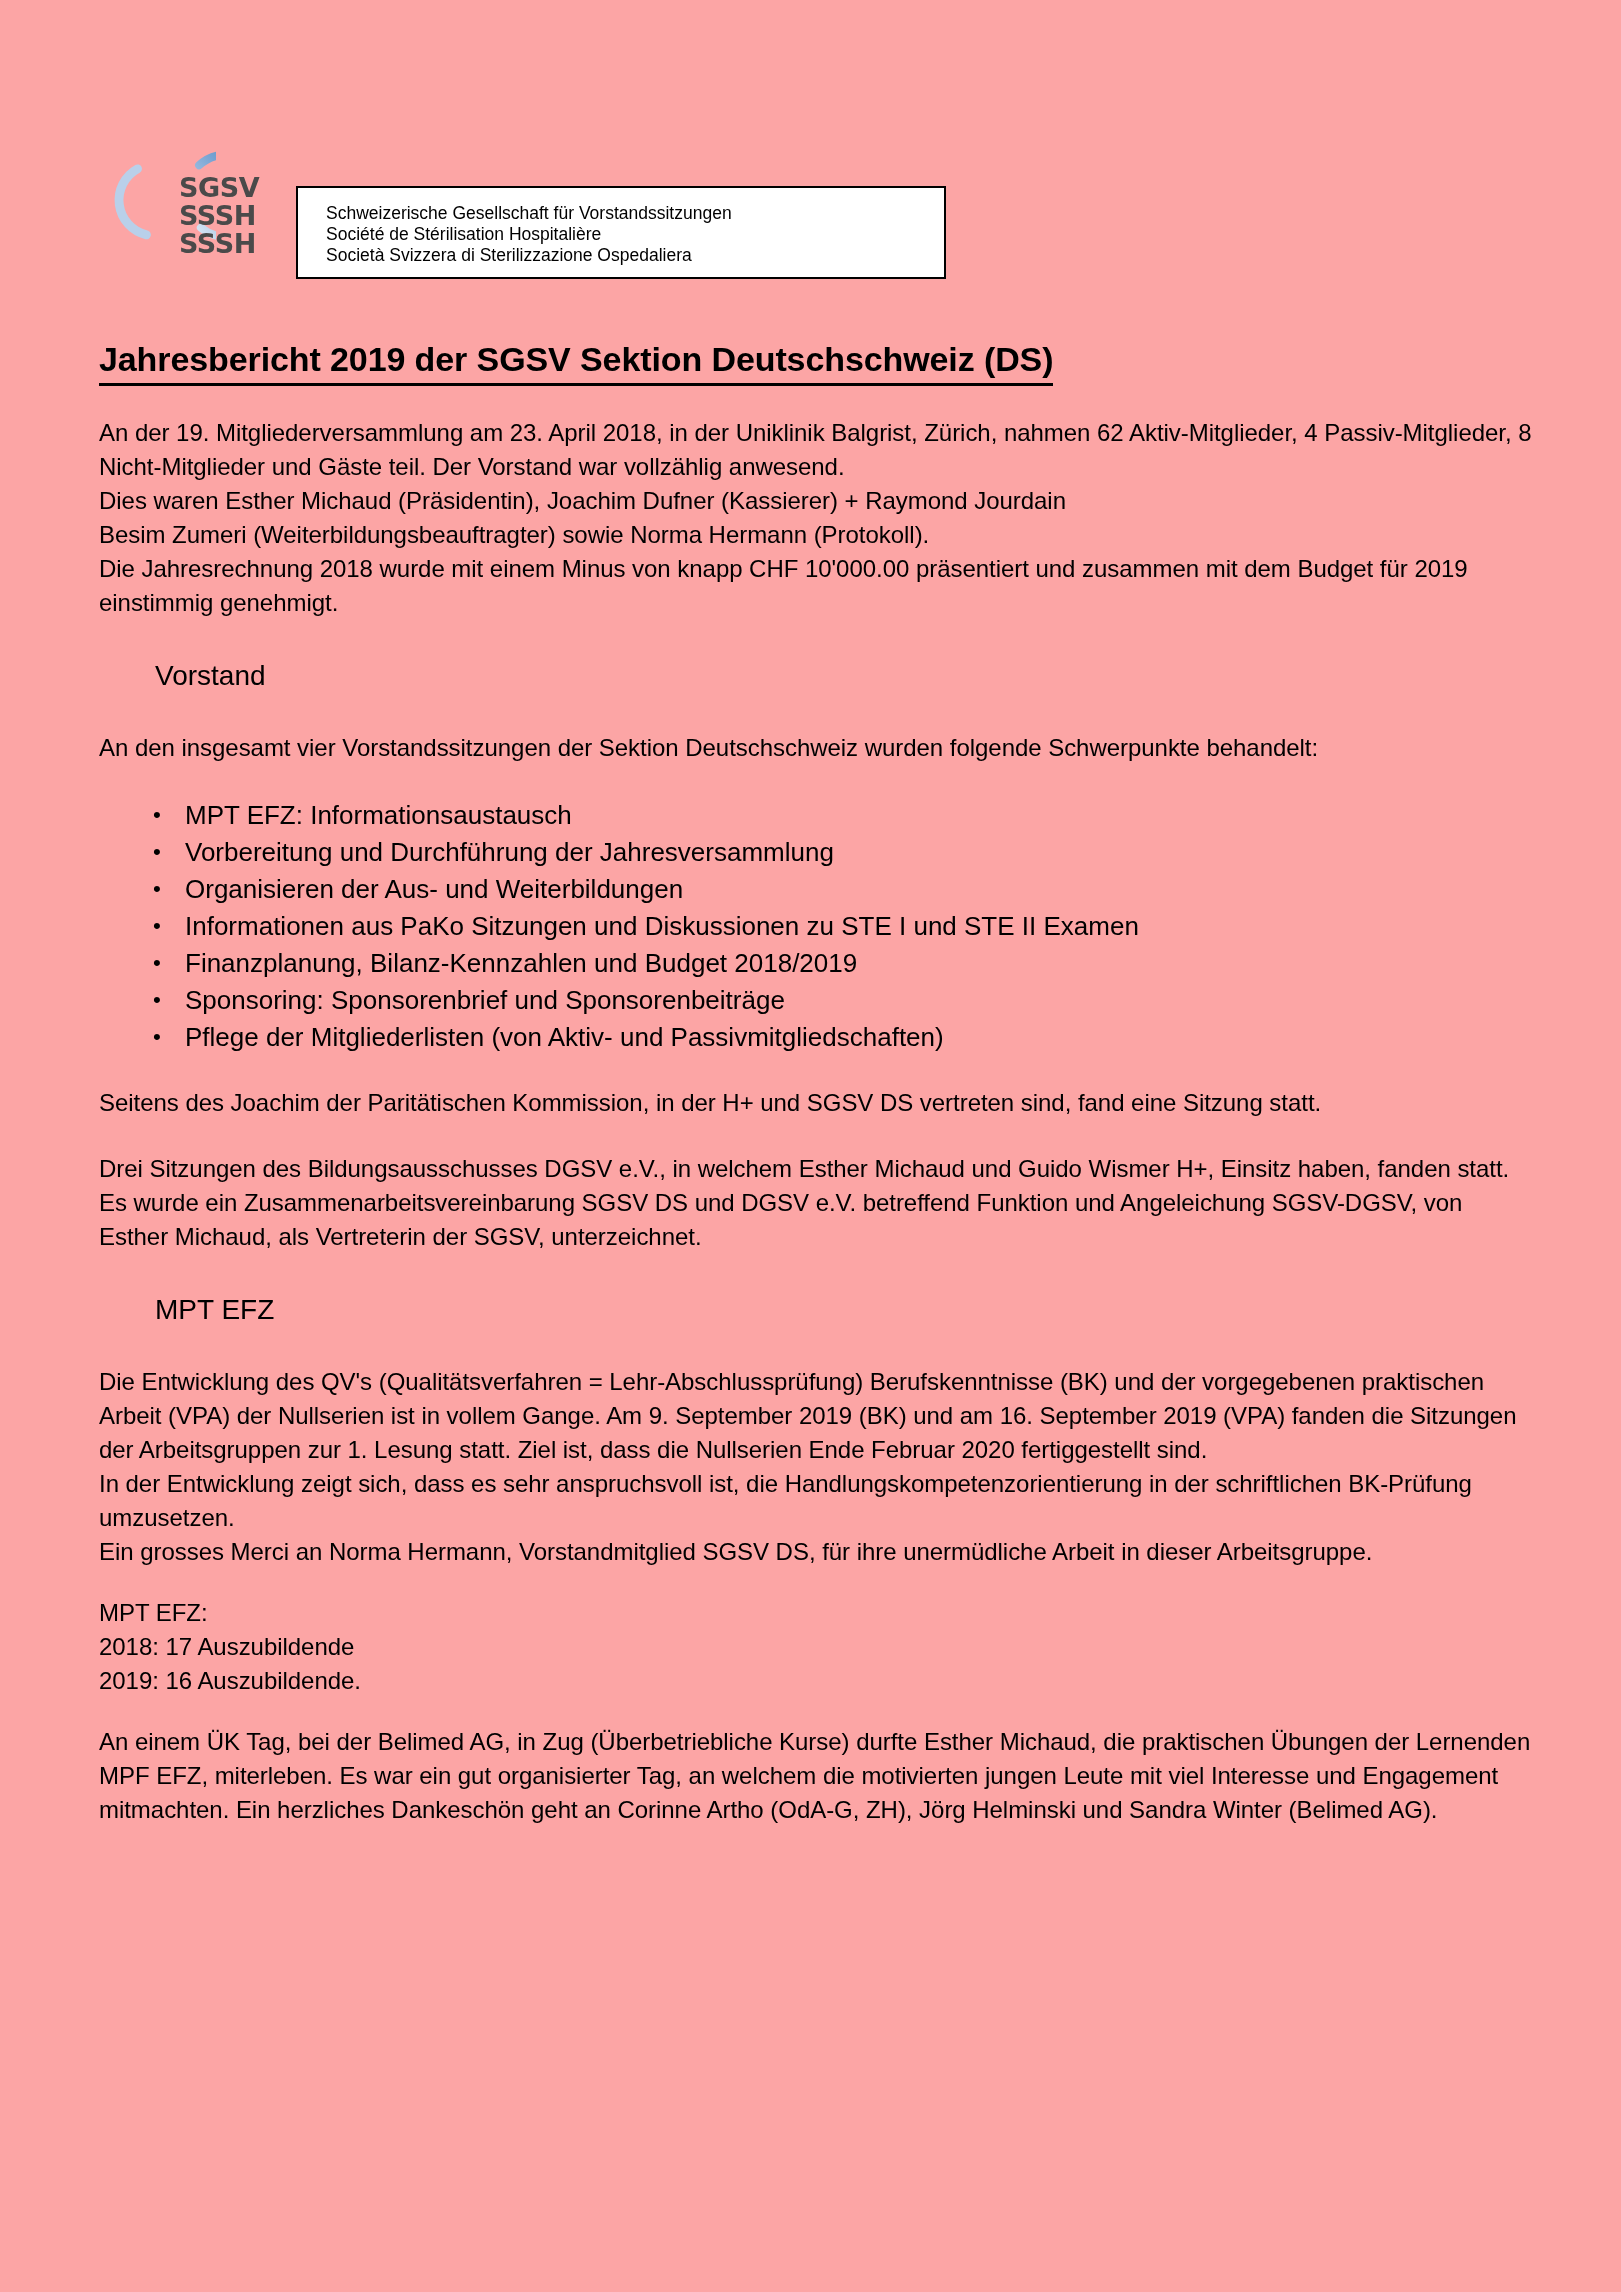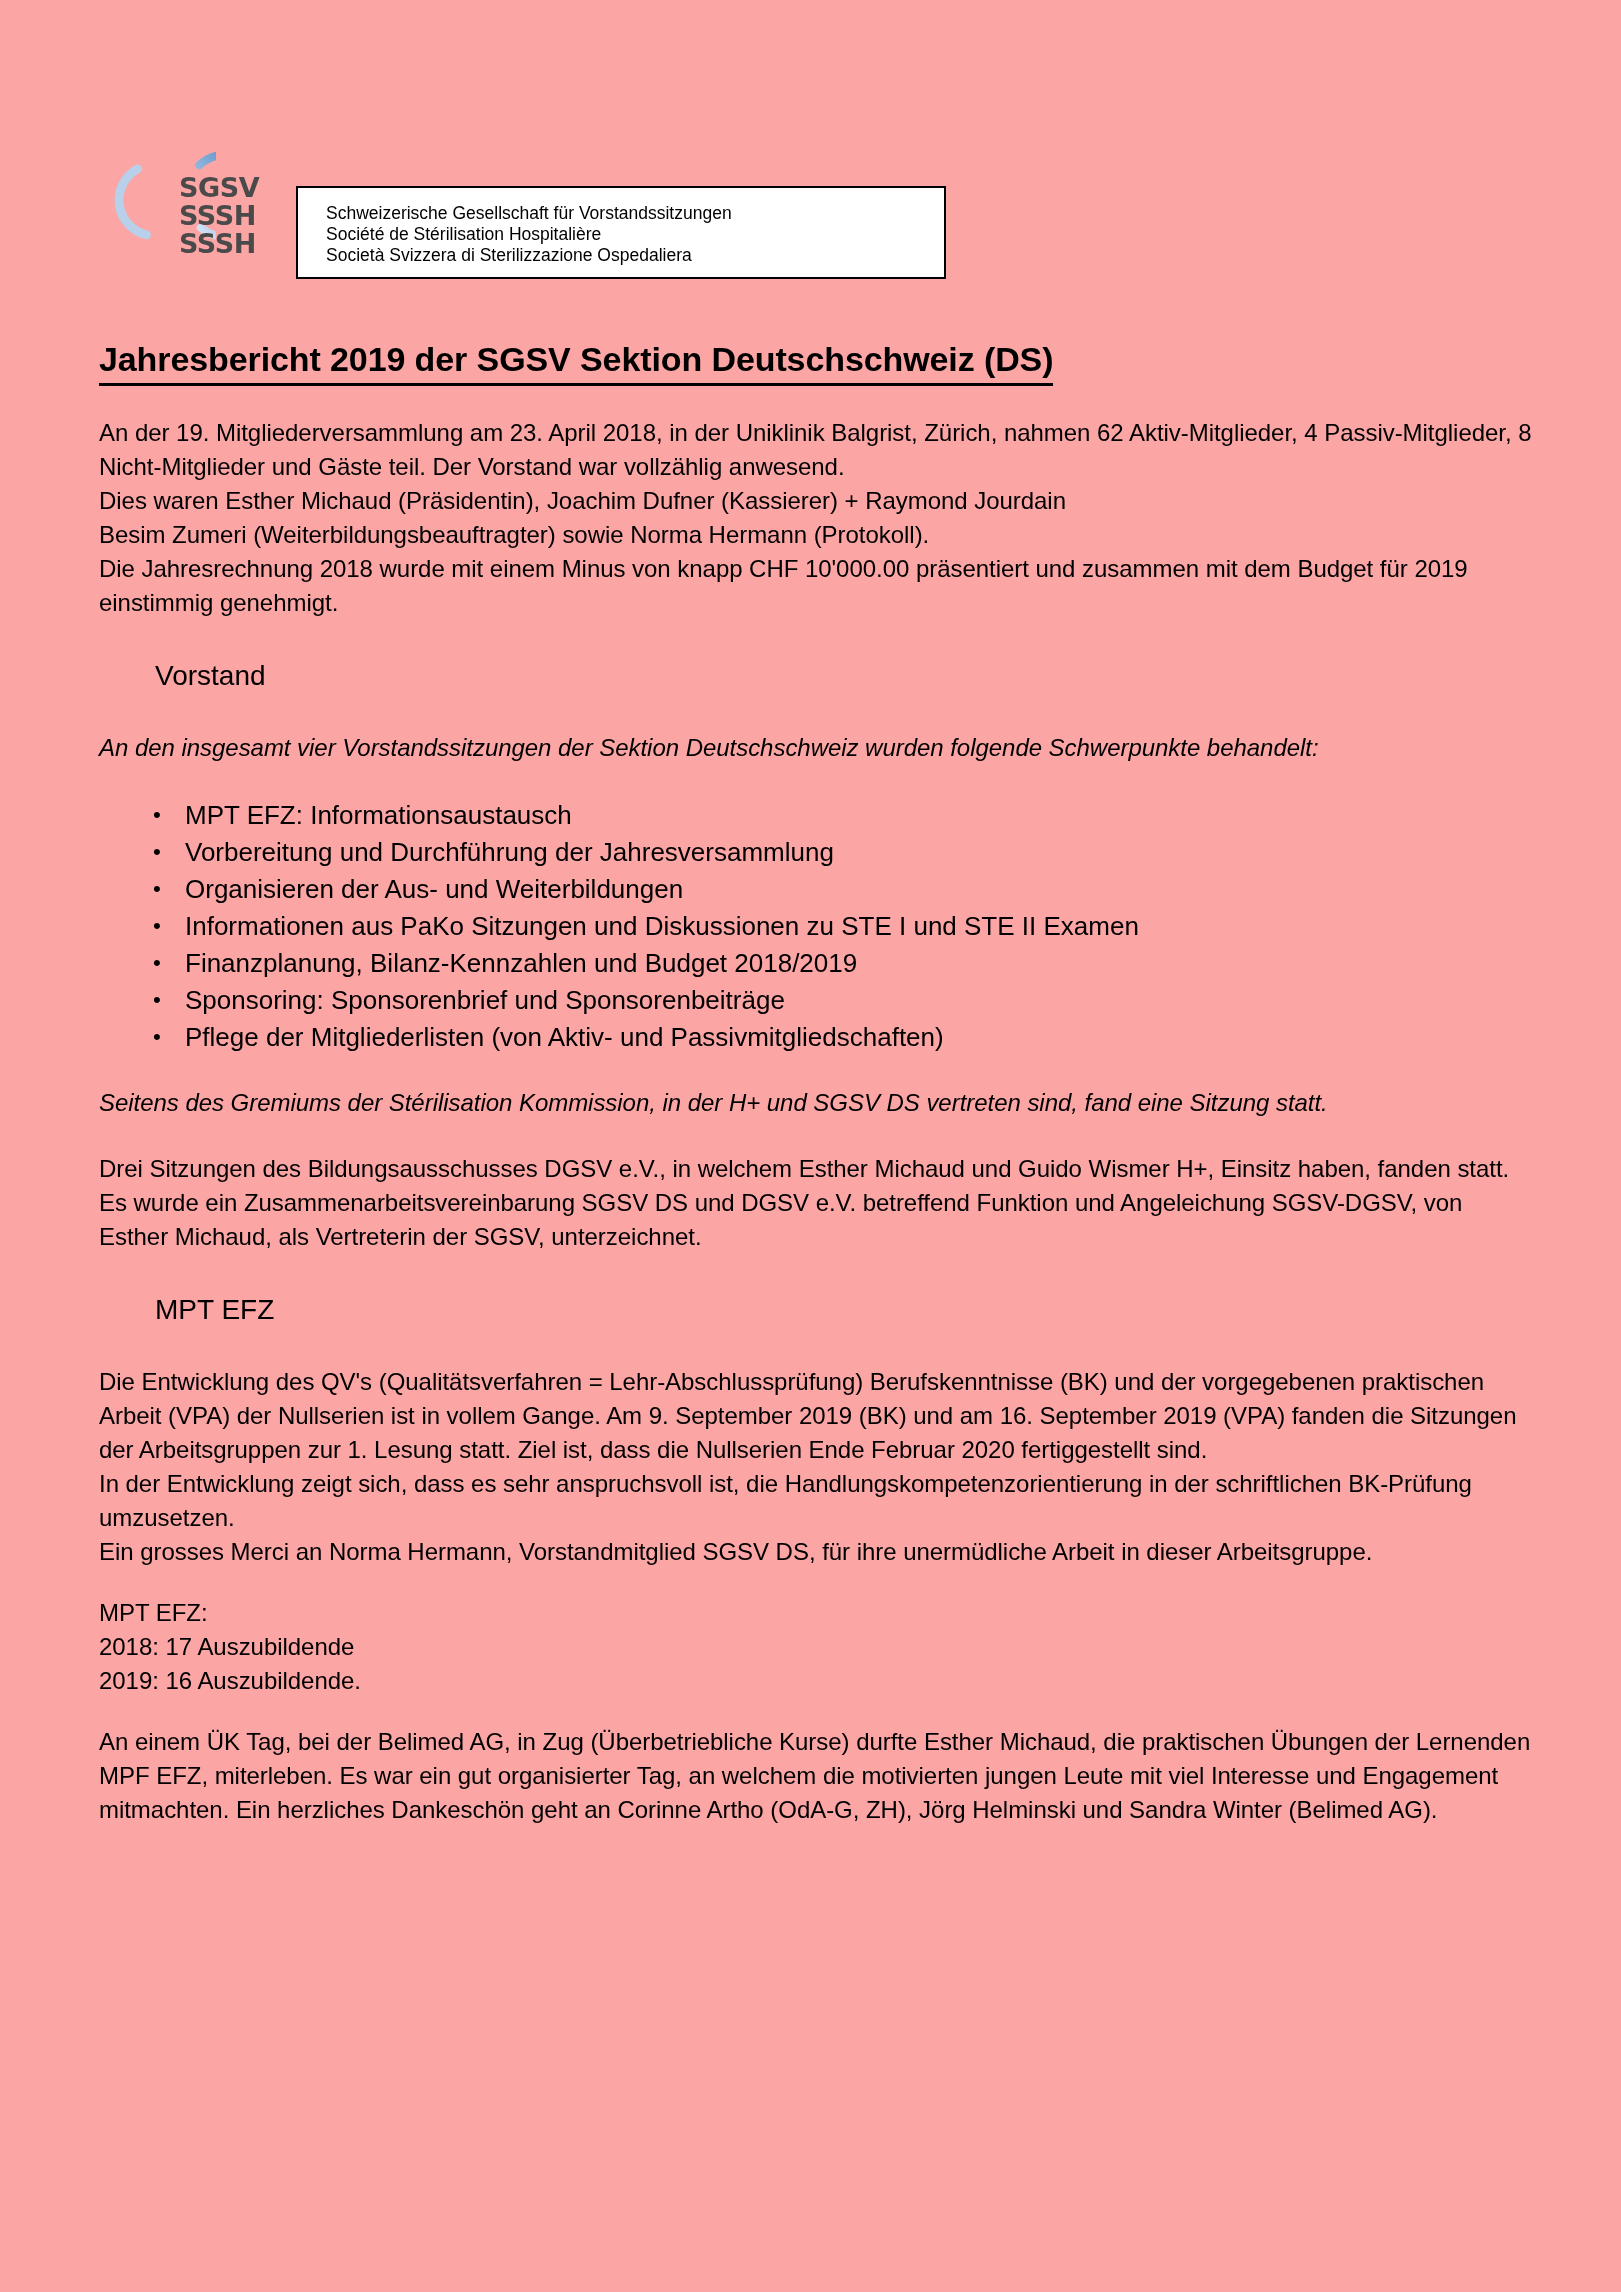--- a/index.html
+++ b/index.html
@@ -105,21 +105,20 @@
     margin: 0 0 0 0;
     text-align: left;
     letter-spacing: -0.04px;
   }
   p.body-text.justify {
     text-align: justify;
     text-justify: inter-word;
   }
   p.spaced {
     margin-bottom: 32px;
-    font-style: italic;
   }
   p.spaced-small {
     margin-bottom: 27px;
   }
 
   h2.section-heading {
     font-size: 28px;
     line-height: 34px;
     font-weight: normal;
     margin: 39px 0 38px 0;
@@ -201,21 +200,21 @@
     <ul class="bullets">
       <li>MPT EFZ: Informationsaustausch</li>
       <li>Vorbereitung und Durchführung der Jahresversammlung</li>
       <li>Organisieren der Aus- und Weiterbildungen</li>
       <li>Informationen aus PaKo Sitzungen und Diskussionen zu STE I und STE II Examen</li>
       <li>Finanzplanung, Bilanz-Kennzahlen und Budget 2018/2019</li>
       <li>Sponsoring: Sponsorenbrief und Sponsorenbeiträge</li>
       <li>Pflege der Mitgliederlisten (von Aktiv- und Passivmitgliedschaften)</li>
     </ul>
 
-    <p class="body-text spaced">Seitens des Gremiums der Stérilisation Kommission, in der H+ und SGSV DS vertreten sind, fand eine Sitzung statt.</p>
+    <p class="body-text spaced">Seitens des Joachim der Paritätischen Kommission, in der H+ und SGSV DS vertreten sind, fand eine Sitzung statt.</p>
 
     <p class="body-text">Drei Sitzungen des Bildungsausschusses DGSV e.V., in welchem Esther Michaud und Guido Wismer  H+, Einsitz haben, fanden statt. Es wurde ein Zusammenarbeitsvereinbarung SGSV DS und DGSV e.V. betreffend Funktion und Angeleichung SGSV-DGSV, von Esther Michaud, als Vertreterin der SGSV, unterzeichnet.</p>
 
     <h2 class="section-heading">MPT EFZ</h2>
 
     <p class="body-text">Die Entwicklung des QV's (Qualitätsverfahren = Lehr-Abschlussprüfung) Berufskenntnisse (BK) und der vorgegebenen praktischen Arbeit (VPA) der Nullserien ist in vollem Gange. Am 9. September 2019 (BK) und am 16. September 2019 (VPA) fanden die Sitzungen der Arbeitsgruppen zur 1. Lesung statt. Ziel ist, dass die Nullserien Ende Februar 2020 fertiggestellt sind.</p>
     <p class="body-text">In der Entwicklung zeigt sich, dass es sehr anspruchsvoll ist, die Handlungskompetenzorientierung in der schriftlichen BK-Prüfung umzusetzen.</p>
     <p class="body-text spaced-small">Ein grosses Merci an Norma Hermann, Vorstandmitglied SGSV DS, für ihre unermüdliche Arbeit in dieser Arbeitsgruppe.</p>
 
     <p class="body-text">MPT EFZ:</p>

